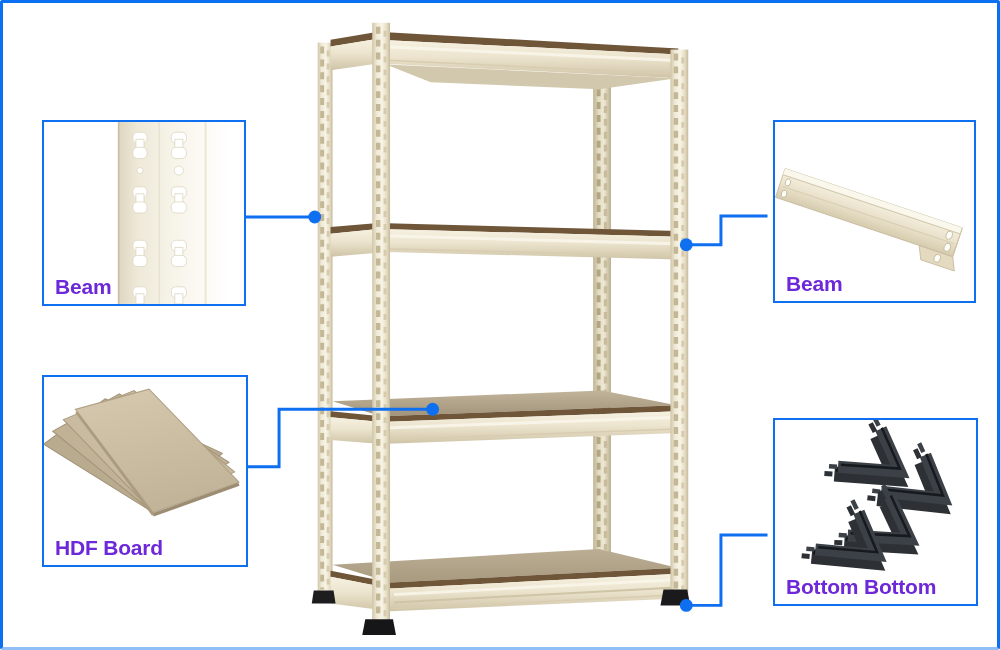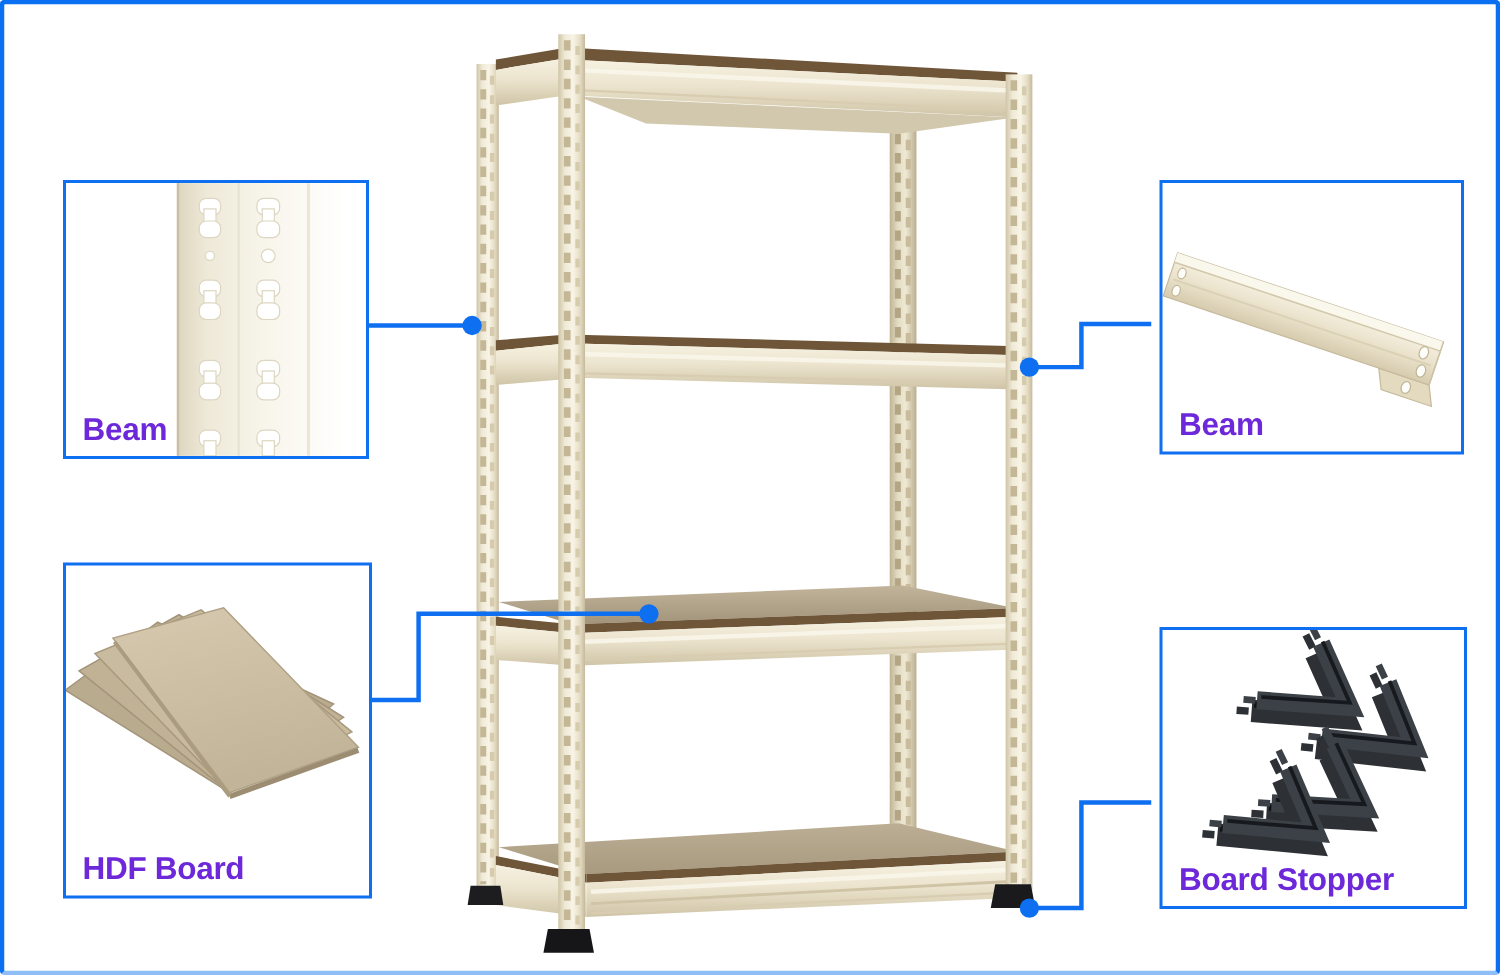--- a/index.html
+++ b/index.html
@@ -15,21 +15,21 @@
     border:2.5px solid #0e6ff0;
   }
   .callout svg{position:absolute;left:0;top:0;width:100%;height:100%;}
   .part-label{
     position:absolute;left:11px;bottom:5px;
     font-size:21px;font-weight:bold;color:#6d28d9;letter-spacing:-0.2px;
     white-space:nowrap;
   }
   #box-beam-left  {left:39px; top:117px; width:204px;height:186px;}
   #box-beam-right {left:770px;top:117px; width:203px;height:183px;}
-  #box-hdf        {left:39px; top:372px; width:206px;height:224px;}
+  #box-hdf        {left:39px; top:372px; width:206px;height:192px;}
   #box-stopper    {left:770px;top:415px; width:205px;height:188px;}
   svg{display:block;}
 </style>
 </head>
 <body>
 
 <div class="frame">
 
   <svg class="layer" viewBox="0 0 1000 650" aria-hidden="true">
     <defs>
@@ -238,21 +238,21 @@
             <path d="M-63,-8 L-71,-9" stroke="#3b4146" stroke-width="4.5"></path>
             <path d="M-59,-10 L0,-3 L-16,-45" stroke="#16191d" stroke-width="2.5"></path>
           </g>
         </g>
       </defs>
       <use href="#stp" transform="translate(122,59) rotate(-3)"></use>
       <use href="#stp" transform="translate(165,86) rotate(-1)"></use>
       <use href="#stp" transform="translate(132,127) rotate(-4)"></use>
       <use href="#stp" transform="translate(99,143) rotate(-2)"></use>
     </svg>
-    <div class="part-label">Board Stopper</div>
+    <div class="part-label">Bottom Bottom</div>
   </div>
 
   <svg class="layer" viewBox="0 0 1000 650" aria-hidden="true">
     <g stroke="#0e6ff0" stroke-width="3" fill="none">
       <path d="M243,216 H313"></path>
       <path d="M688,244 H723 V215 H770"></path>
       <path d="M245,468 H277 V410 H432"></path>
       <path d="M688,608 H723 V537 H770"></path>
     </g>
     <g fill="#0e6ff0">

